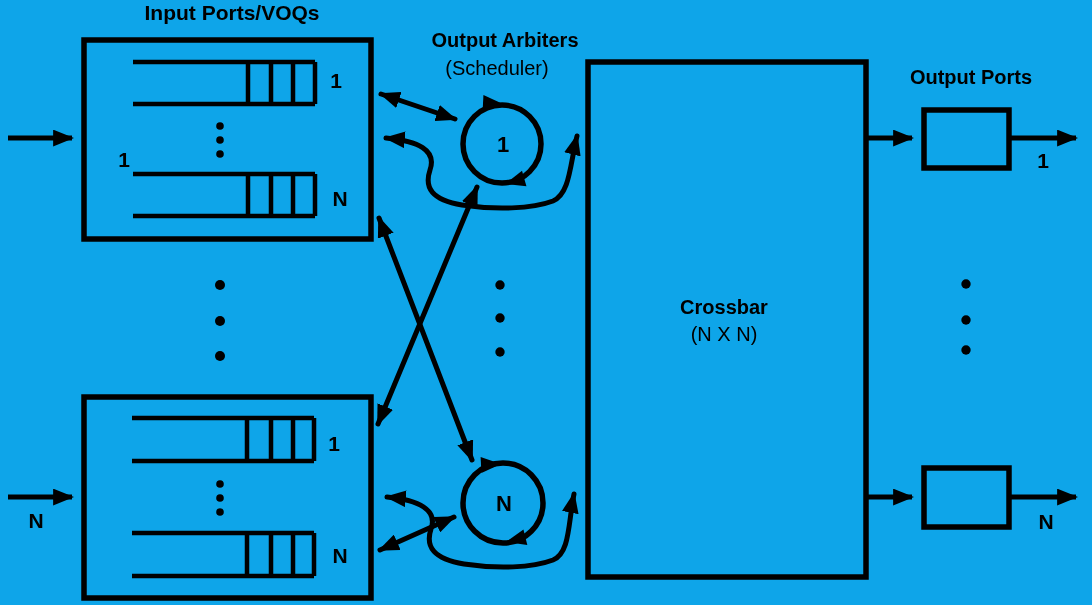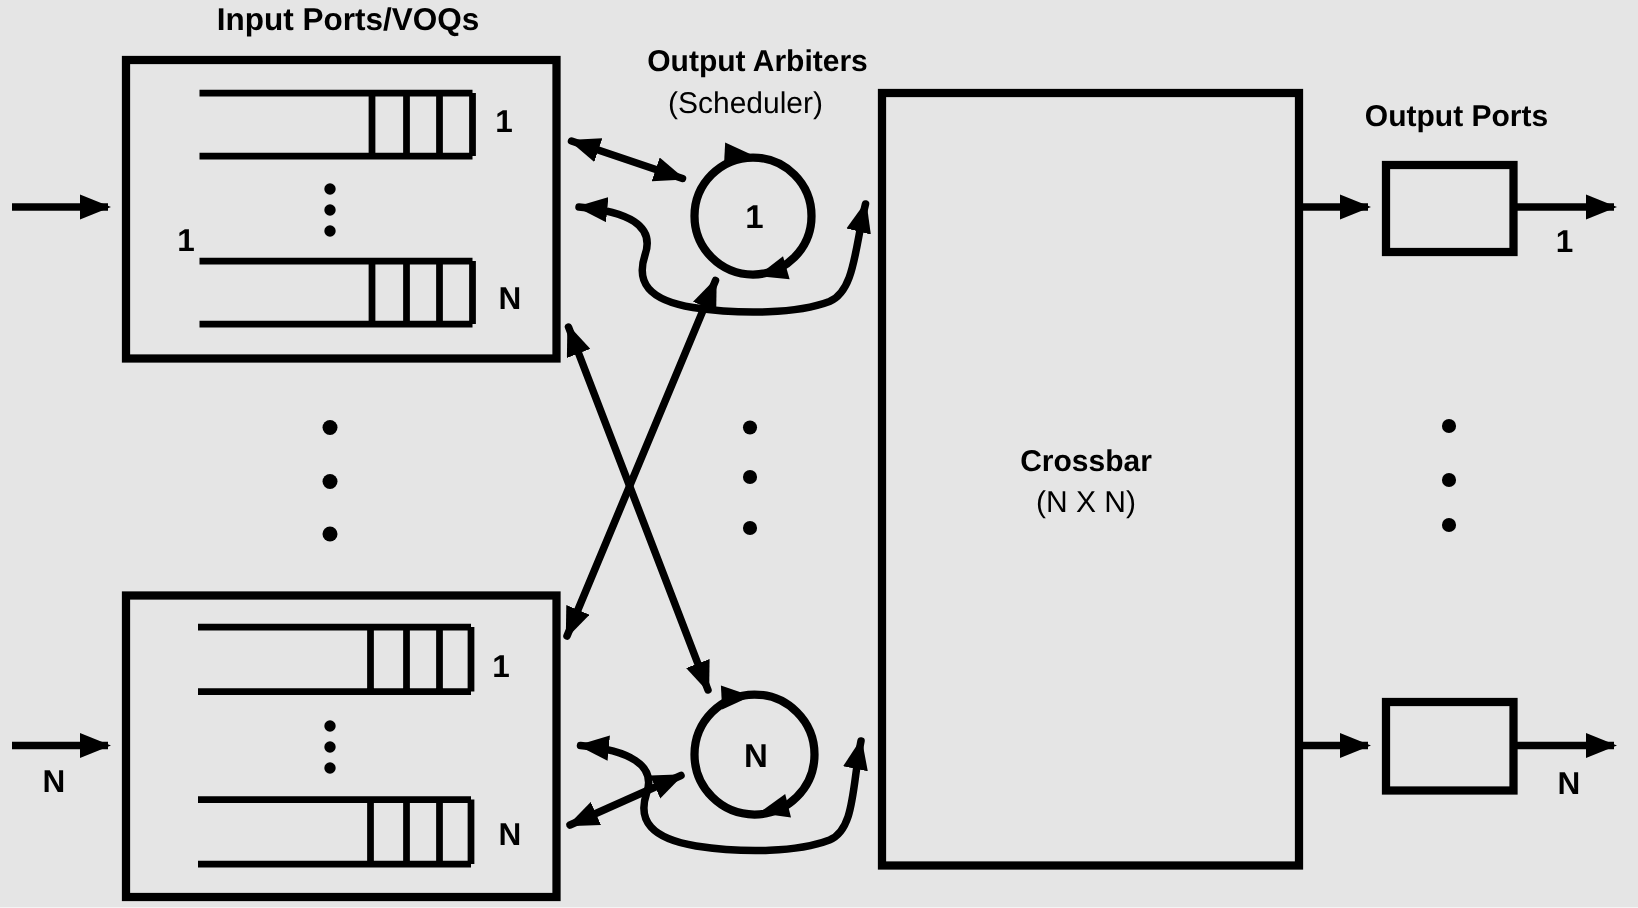--- a/index.html
+++ b/index.html
@@ -1,16 +1,16 @@
 <!DOCTYPE html>
 <html><head>
 <meta charset="utf-8">
 <style>
   html, body { margin: 0; padding: 0; background: #ffffff; }
-  .stage { width: 1092px; height: 605px; position: relative; background: #e5e5e5; }
+  .stage { width: 1092px; height: 605px; position: relative; background: #0ea5e9; }
   svg { display: block; }
   text {
     font-family: "Liberation Sans", sans-serif;
     fill: #000000;
   }
   .title  { font-size: 21px; font-weight: 700; }
   .title2 { font-size: 20px; font-weight: 700; }
   .sub    { font-size: 20px; font-weight: 400; }
   .lbl    { font-size: 21px; font-weight: 700; }
   .node   { font-size: 22px; font-weight: 700; }

